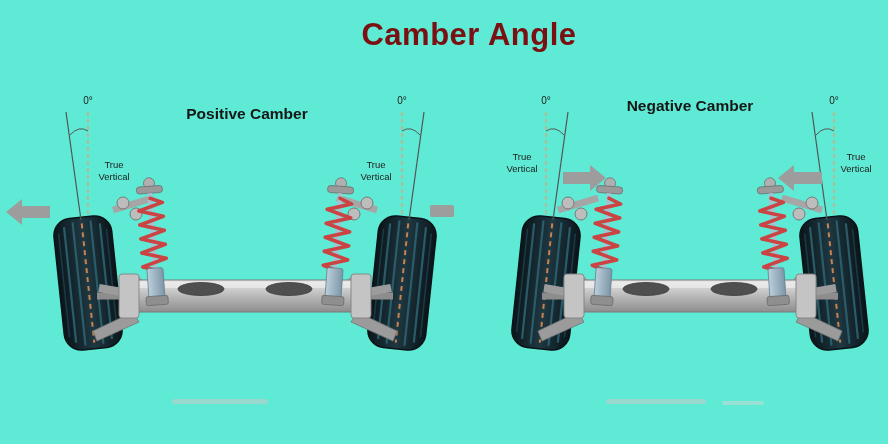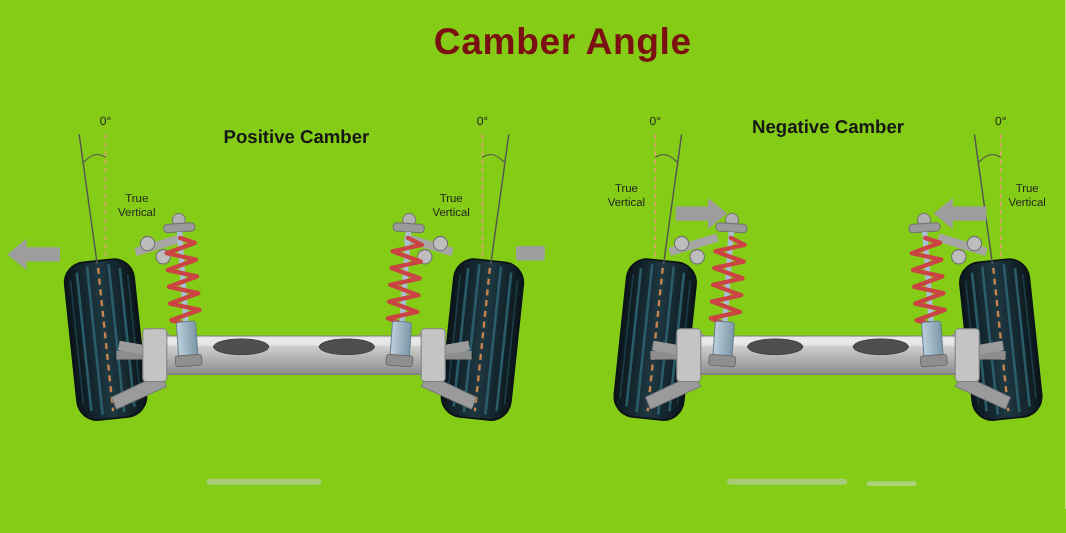--- a/index.html
+++ b/index.html
@@ -1,18 +1,18 @@
 <!DOCTYPE html>
 <html><head>
 <meta charset="utf-8">
 <style>
   *{margin:0;padding:0;box-sizing:border-box}
   html,body{background:#ffffff}
   body{font-family:"Liberation Sans",sans-serif}
-  .canvas{position:relative;width:888px;height:444px;background:#84cc16;overflow:hidden}
+  .canvas{position:relative;width:888px;height:444px;background:#5eead4;overflow:hidden}
   svg{display:block}
   text{font-family:"Liberation Sans",sans-serif}
   .title-text{font-size:31px;font-weight:bold;letter-spacing:.5px}
   .heading-text{font-size:15.5px;font-weight:bold;fill:#161616}
   .angle-text{font-size:10px;fill:#222222}
   .small-label{font-size:9.5px;fill:#222222}
 </style>
 </head>
 <body>
 

